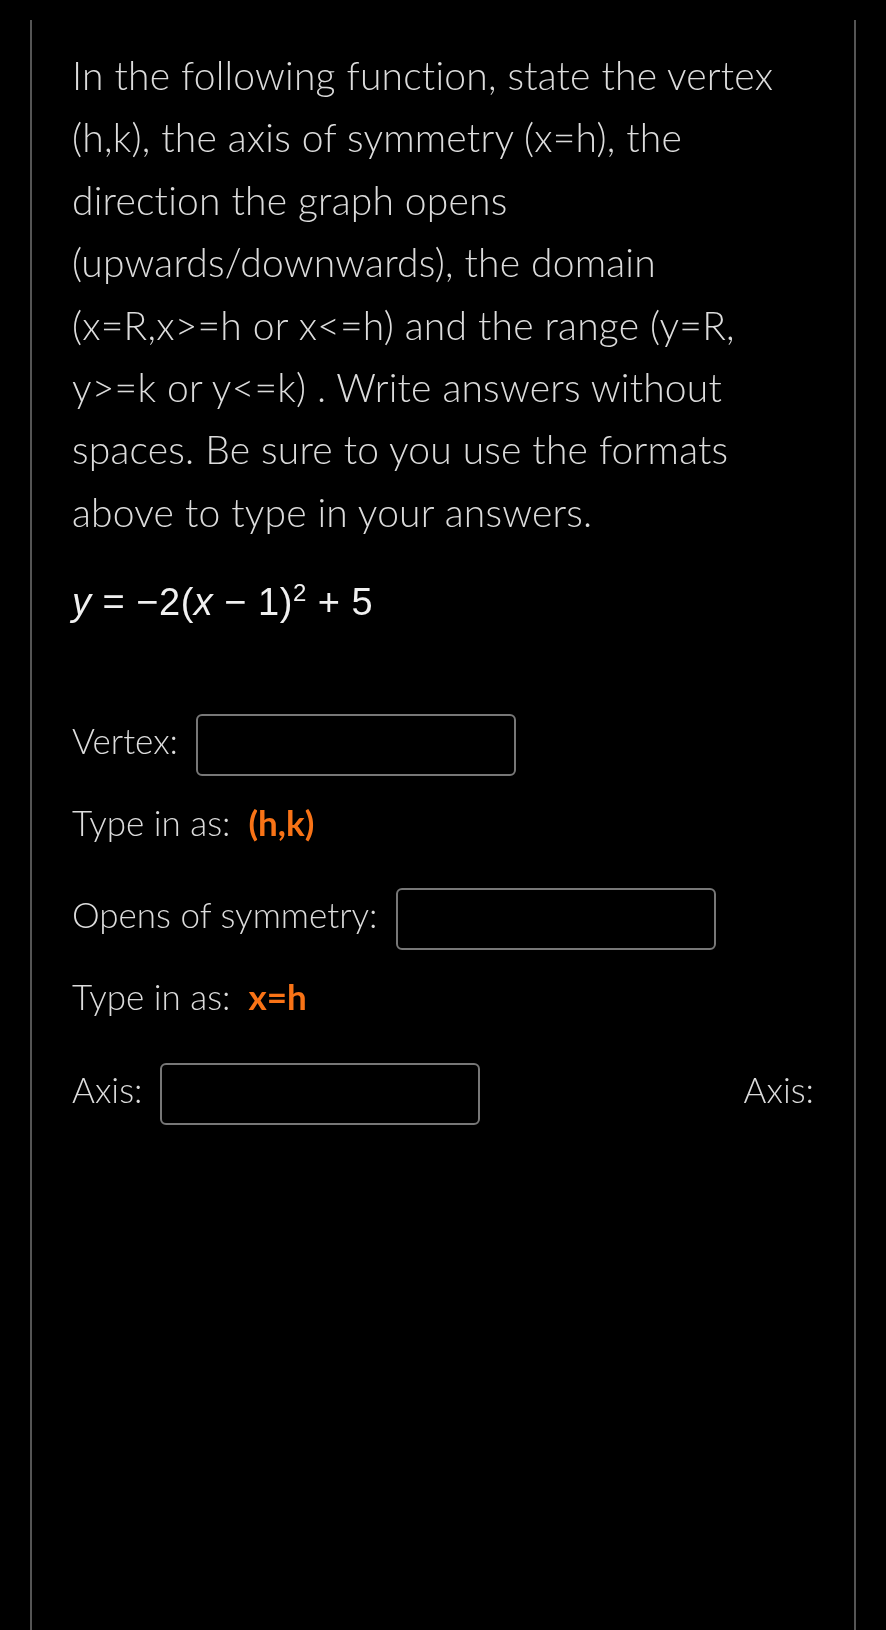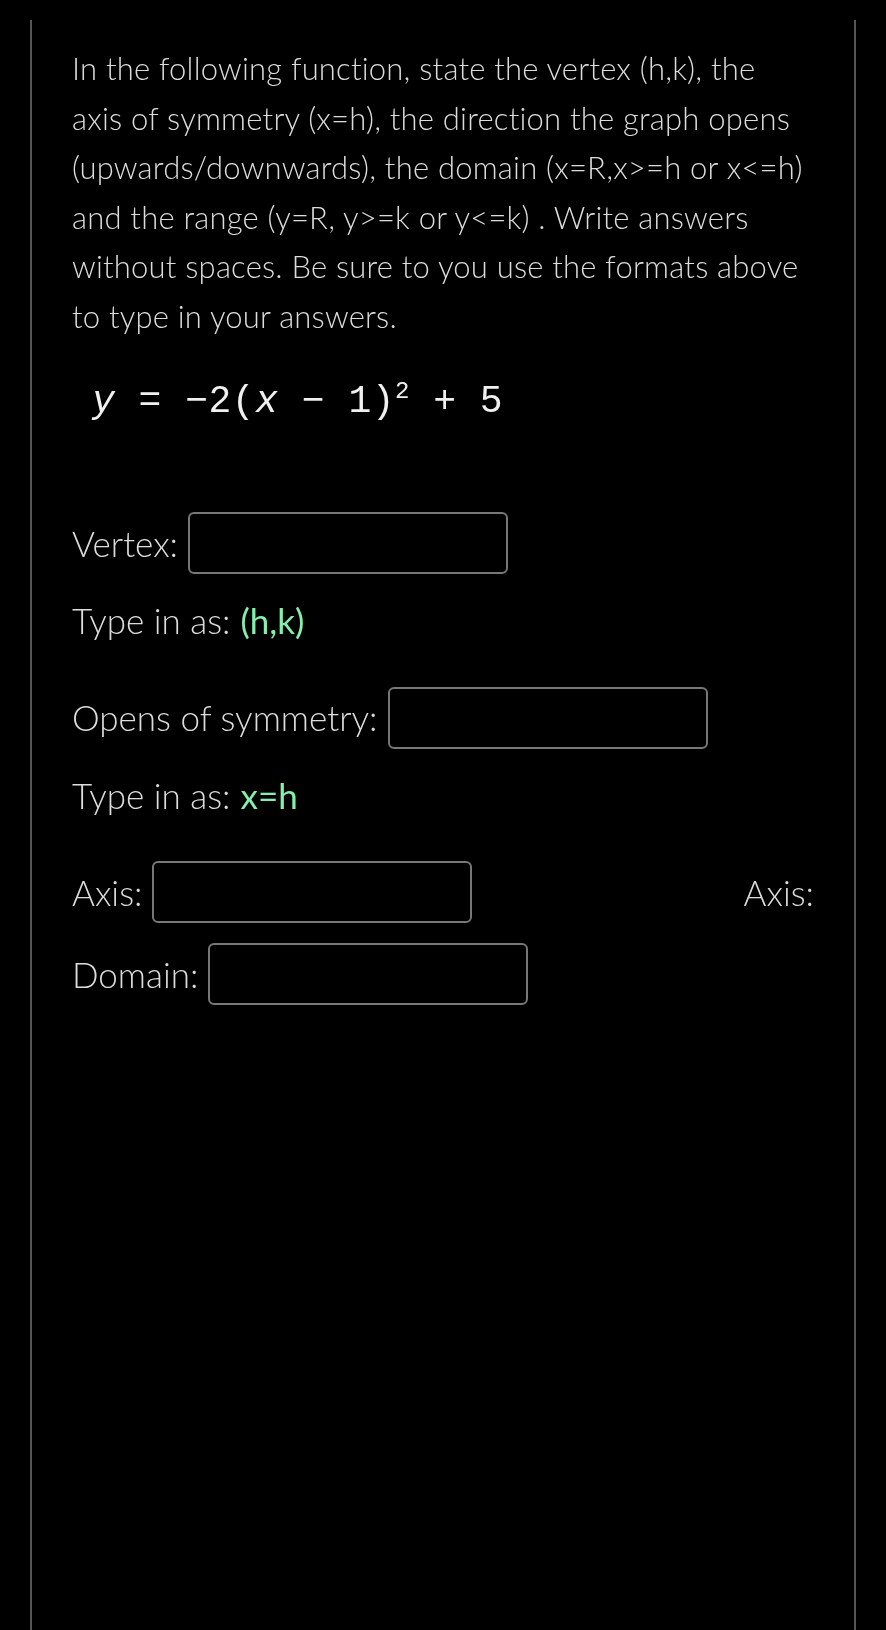--- a/index.html
+++ b/index.html
@@ -16,62 +16,61 @@
     height: 1630px;
     padding: 20px 30px 0 30px;
   }
   .panel {
     border-left: 2px solid #555;
     border-right: 2px solid #555;
     height: 100%;
     padding: 24px 40px 0 40px;
   }
   .instructions {
-    font-size: 31px;
+    font-size: 39px;
     line-height: 1.6;
     color: #dcdcdc;
     font-weight: 300;
     letter-spacing: 0.2px;
   }
   .equation {
     margin-top: 36px;
     font-size: 38px;
-    font-family: Liberation Mono, monospace;
+    font-family: Liberation Sans, sans-serif;
     color: #f0f0f0;
     letter-spacing: 0.5px;
-    margin-left: 20px;
   }
   .equation .iv { font-style: italic; }
   .equation sup { font-size: 24px; vertical-align: super; }
   .fields {
     margin-top: 90px;
     font-size: 35px;
     line-height: 1.5;
     color: #dcdcdc;
     font-weight: 300;
   }
   .row {
     display: flex;
-    align-items: center;
+    align-items: flex-start;
     flex-wrap: wrap;
     margin-bottom: 20px;
-    gap: 10px;
+    gap: 18px;
   }
   .row.hint { margin-bottom: 40px; margin-top: 16px; }
   input[type=text] {
     background: #000;
     border: 2px solid #777;
     border-radius: 6px;
     height: 62px;
     width: 320px;
     font-size: 30px;
     color: #fff;
     padding: 4px 10px;
   }
-  .bold { font-weight: 400; color: #86efac; }
+  .bold { font-weight: 700; color: #f97316; }
   .spacer { flex: 1; }
 </style>
 </head>
 <body>
 
 <div class="outer">
   <div class="panel">
 
     <p class="instructions">In the following function, state the vertex (h,k), the axis of symmetry (x=h), the direction the graph opens (upwards/downwards), the domain (x=R,x&gt;=h or x&lt;=h) and the range (y=R, y&gt;=k or y&lt;=k) .   Write answers without spaces.  Be sure to you use the formats above to type in your answers.</p>
 
@@ -99,20 +98,16 @@
         <span class="bold">x=h</span>
       </div>
 
       <div class="row">
         <span>Axis:</span>
         <input type="text" value="" style="">
         <span class="spacer"></span>
         <span>Axis:</span>
       </div>
 
-      <div class="row">
-        <span>Domain:</span>
-        <input type="text" value="" style="">
-      </div>
 
     </div>
   </div>
 </div>
 
 </body></html>

